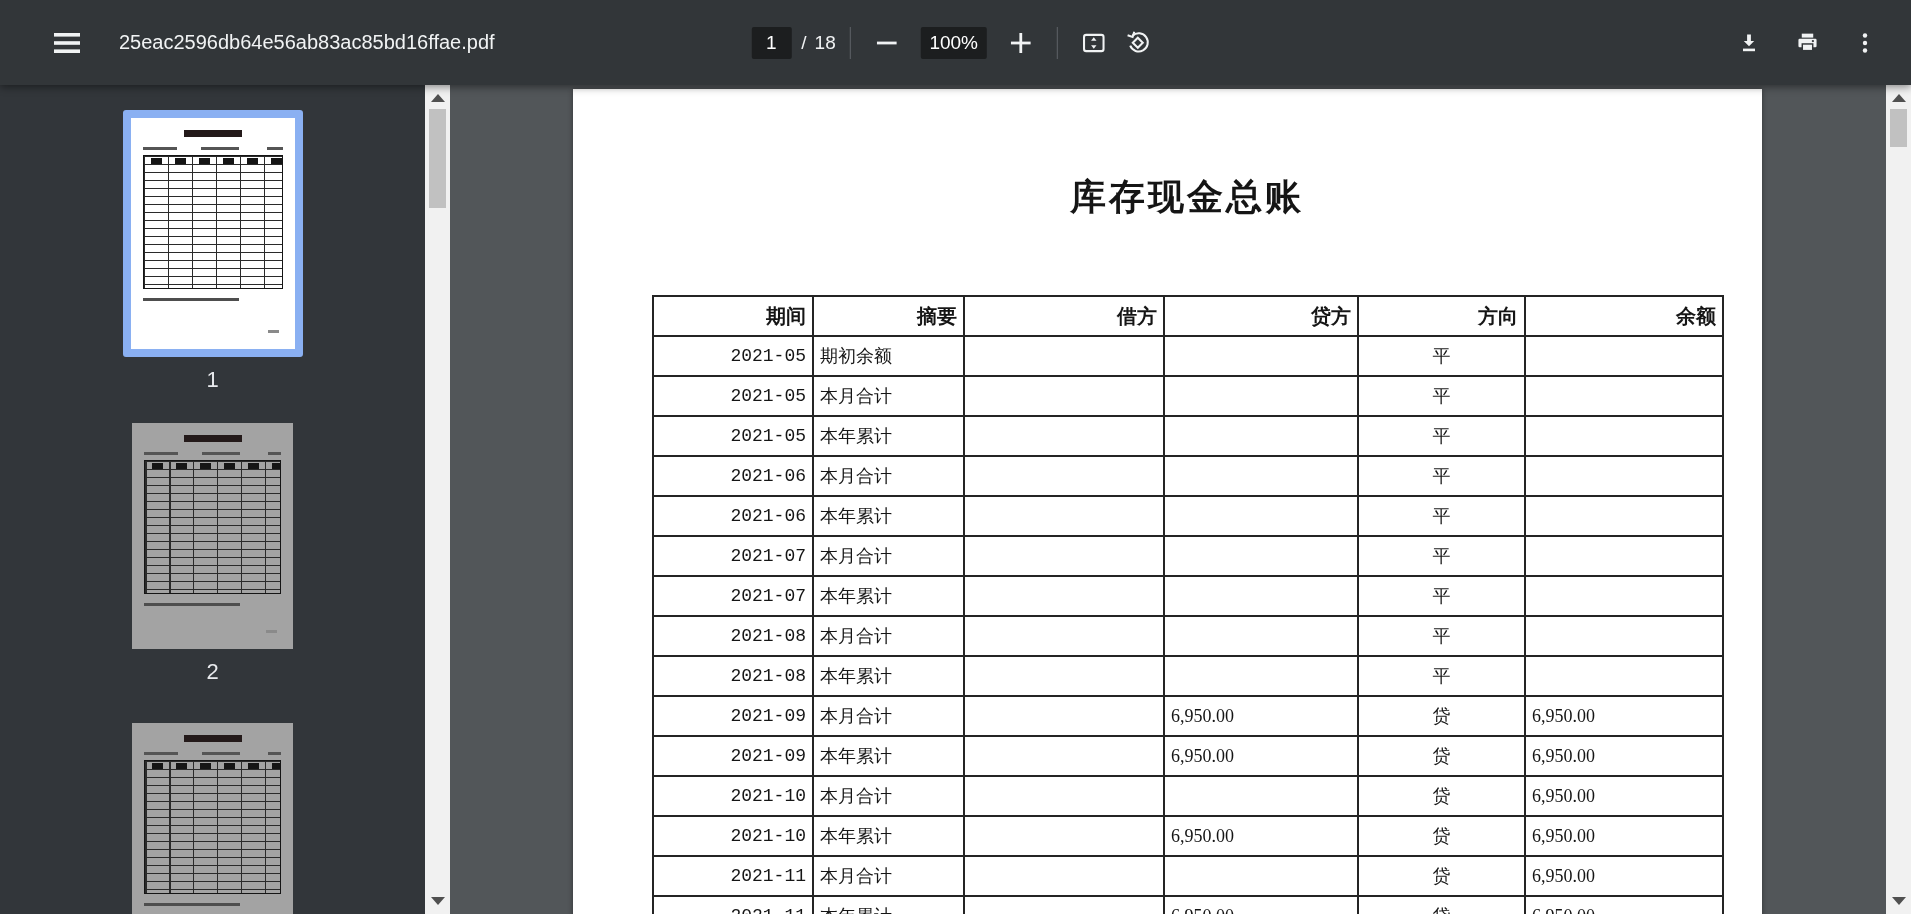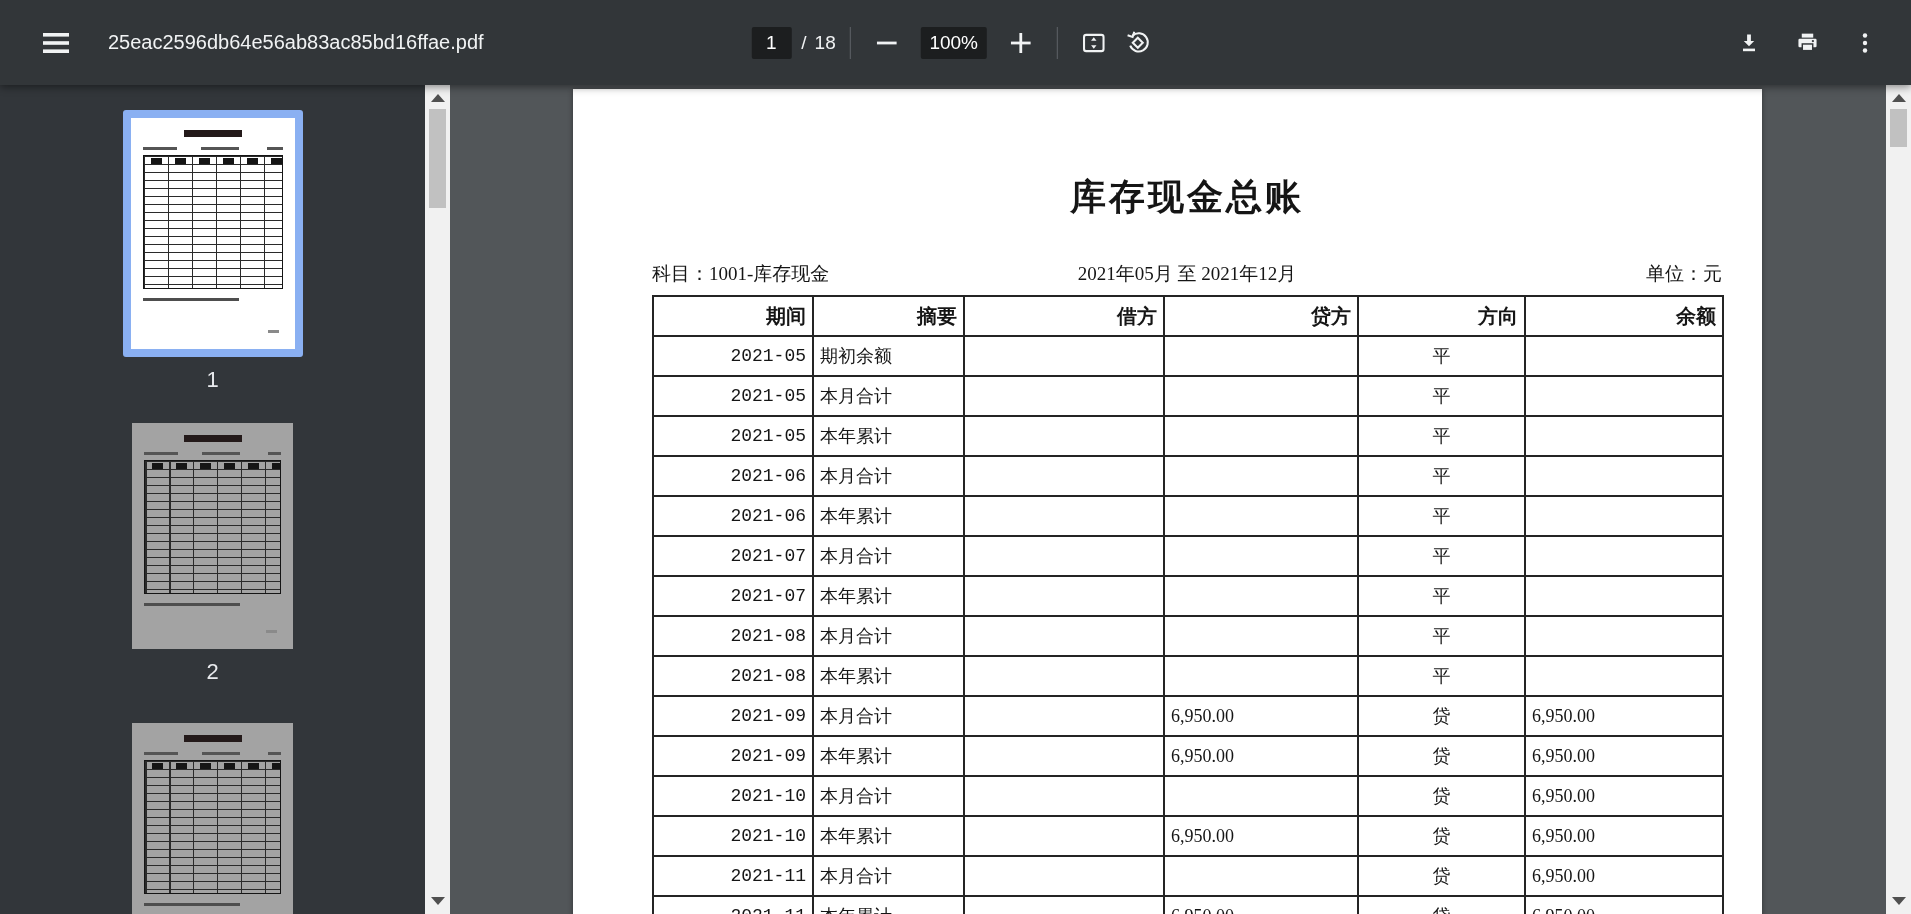--- a/index.html
+++ b/index.html
@@ -3,21 +3,21 @@
 <meta charset="utf-8">
 <style>
   * { margin:0; padding:0; box-sizing:border-box; }
   html,body { width:1911px; height:914px; overflow:hidden; background:#525659;
               font-family:"Liberation Sans", sans-serif; }
   .app { width:1911px; height:914px; display:flex; flex-direction:column; }
 
   
   .toolbar { height:85px; background:#323639; color:#f1f3f4; display:flex; align-items:center;
              position:relative; z-index:5; box-shadow:0 2px 8px rgba(0,0,0,.45); flex:none; }
-  .tb-left { display:flex; align-items:center; padding-left:34px; }
+  .tb-left { display:flex; align-items:center; padding-left:45px; }
   .icon-btn { width:44px; height:44px; border:none; background:transparent; color:#f1f3f4;
               display:flex; align-items:center; justify-content:center; cursor:pointer; border-radius:50%; }
   .icon-btn svg { display:block; }
   .filename { margin-left:30px; font-size:20px; color:#f1f3f4; white-space:nowrap; }
   .tb-center { position:absolute; left:50%; top:0; height:85px; transform:translateX(-50%);
                display:flex; align-items:center; }
   .page-input { width:40px; height:32px; background:#1c1e1f; border:none; color:#fff;
                 text-align:center; font-size:19px; border-radius:2px;
                 font-family:"Liberation Sans",sans-serif; }
   .page-total { font-size:19px; margin-left:10px; white-space:nowrap; }
@@ -222,25 +222,20 @@
       <div class="vscroll">
         <div class="sb-arrow-up"></div>
         <div class="sb-thumb sb-thumb-side"></div>
         <div class="sb-arrow-down"></div>
       </div>
     </div>
 
     <div class="main">
       <div class="page">
         <div class="doc-title">库存现金总账</div>
-        <div class="doc-meta">
-          <span class="meta-subject">科目：1001-库存现金</span>
-          <span class="meta-range">2021年05月 至 2021年12月</span>
-          <span class="meta-unit">单位：元</span>
-        </div>
         <table class="ledger">
           <colgroup>
             <col style="width:160px">
               <col style="width:151px">
               <col style="width:200px">
             <col style="width:194px">
               <col style="width:167px">
               <col style="width:198px">
           </colgroup>
           <thead>

